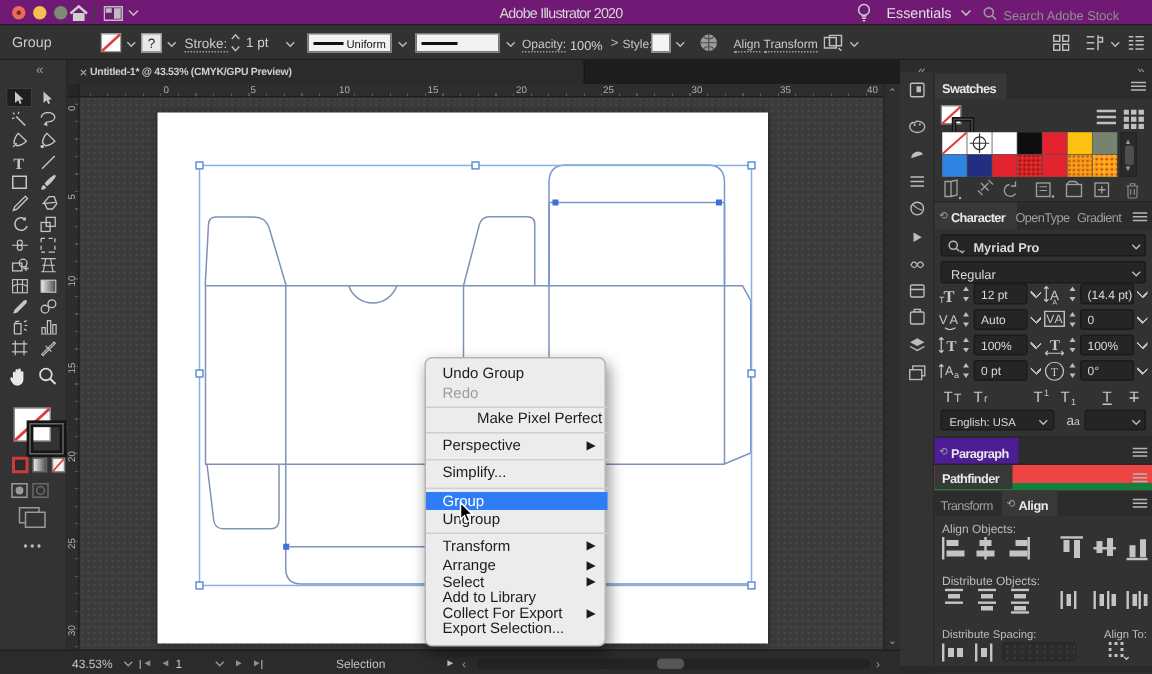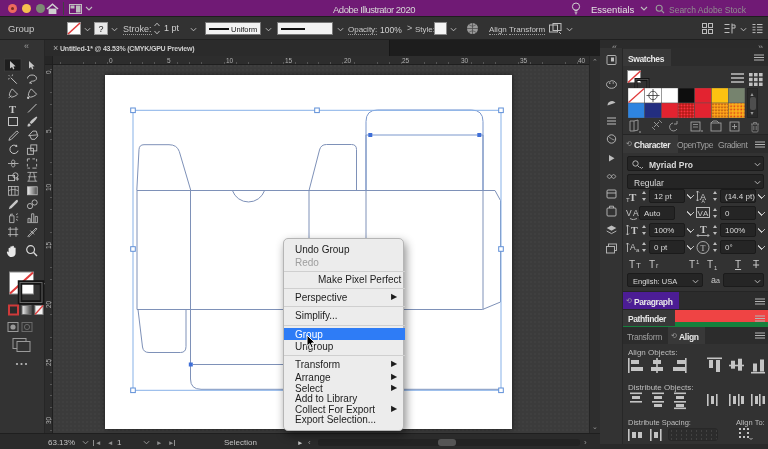--- a/index.html
+++ b/index.html
@@ -417,21 +417,21 @@
   <div class="abs" style="left:11px;top:164.5px;">Collect For Export</div>
   <div class="abs" style="left:107px;top:164.5px;font-size:8px;">▶</div>
   <div class="abs" style="left:11px;top:175px;">Export Selection...</div>
 
   <svg class="abs" style="left:22px;top:95px;z-index:60;" width="12" height="16" viewBox="0 0 12 16">
     <path d="M1 1 L1 12.2 L3.6 9.8 L5.3 13.8 L7.2 13 L5.5 9.1 L9 8.9 Z" fill="#000" stroke="#fff" stroke-width="1"></path>
   </svg>
 </div>
 
 <div class="abs" id="statusbar" style="left:0;top:433px;width:600px;height:16px;background:#2b2b2b;border-top:1px solid #1f1f1f;">
-  <div class="abs" style="left:48px;top:4px;color:#c3c3c3;font-size:8px;">63.13%</div>
+  <div class="abs" style="left:48px;top:4px;color:#c3c3c3;font-size:8px;">43.53%</div>
   <svg class="abs" style="left:82px;top:6px;" width="7" height="5" viewBox="0 0 8 5">
         <path d="M1 1 L4 4 L7 1" fill="none" stroke="#9a9a9a" stroke-width="1.1"></path>
       </svg>
   <div class="abs" style="left:93px;top:6px;width:1px;height:6px;background:#8f8f8f;"></div>
       <div class="abs" style="left:95px;top:5px;color:#8f8f8f;font-size:6.5px;">◄</div>
   <div class="abs" style="left:107px;top:5px;color:#8f8f8f;font-size:6.5px;">◄</div>
   <div class="abs" style="left:117px;top:4px;color:#c3c3c3;font-size:8px;">1</div>
   <svg class="abs" style="left:143px;top:6px;" width="7" height="5" viewBox="0 0 8 5">
         <path d="M1 1 L4 4 L7 1" fill="none" stroke="#9a9a9a" stroke-width="1.1"></path>
       </svg>
@@ -626,21 +626,21 @@
           </div>
       <div class="chv" style="left:135px;"></div>
     </div>
     <div class="abs crow" style="top:71px;">
       <svg class="f-ic" style="left:3px;" width="15" height="13" viewBox="0 0 15 13">
             <text x="0" y="9" font-size="8.5" fill="#c8c8c8">V</text>
             <text x="7" y="9" font-size="8.5" fill="#c8c8c8">A</text>
             <path d="M4 11.5 q3 2.5 7 0" stroke="#c8c8c8" stroke-width="0.8" fill="none"></path>
           </svg>
       <div class="step" style="left:18px;"></div>
-      <div class="fld" style="left:16px;width:36px;">
+      <div class="fld" style="left:26px;width:36px;">
             <span>Auto</span>
           </div>
       <div class="chv" style="left:64px;"></div>
       <svg class="f-ic" style="left:73px;" width="15" height="13" viewBox="0 0 15 13">
             <rect x="0.5" y="0.5" width="13" height="10" fill="none" stroke="#c8c8c8" stroke-width="0.9"></rect>
             <text x="1.5" y="8.5" font-size="8" fill="#c8c8c8">V</text>
             <text x="7" y="8.5" font-size="8" fill="#c8c8c8">A</text>
           </svg>
       <div class="step" style="left:89px;"></div>
       <div class="fld" style="left:97px;width:36px;">

